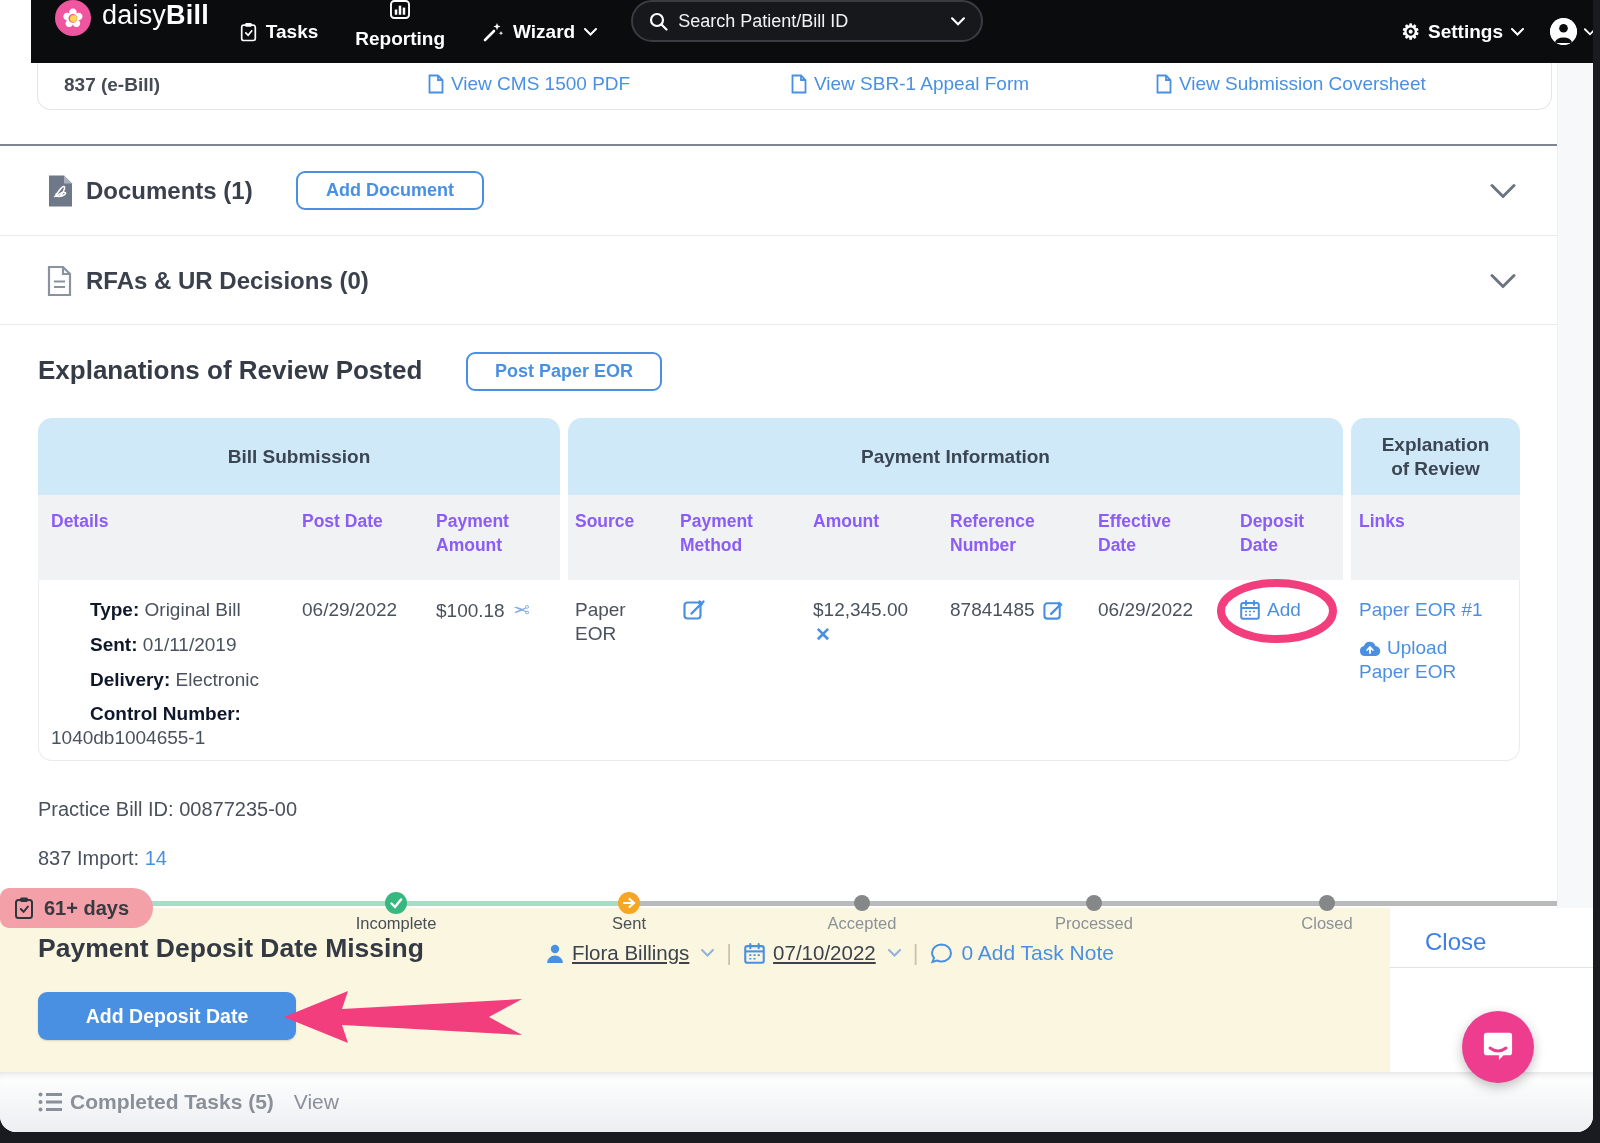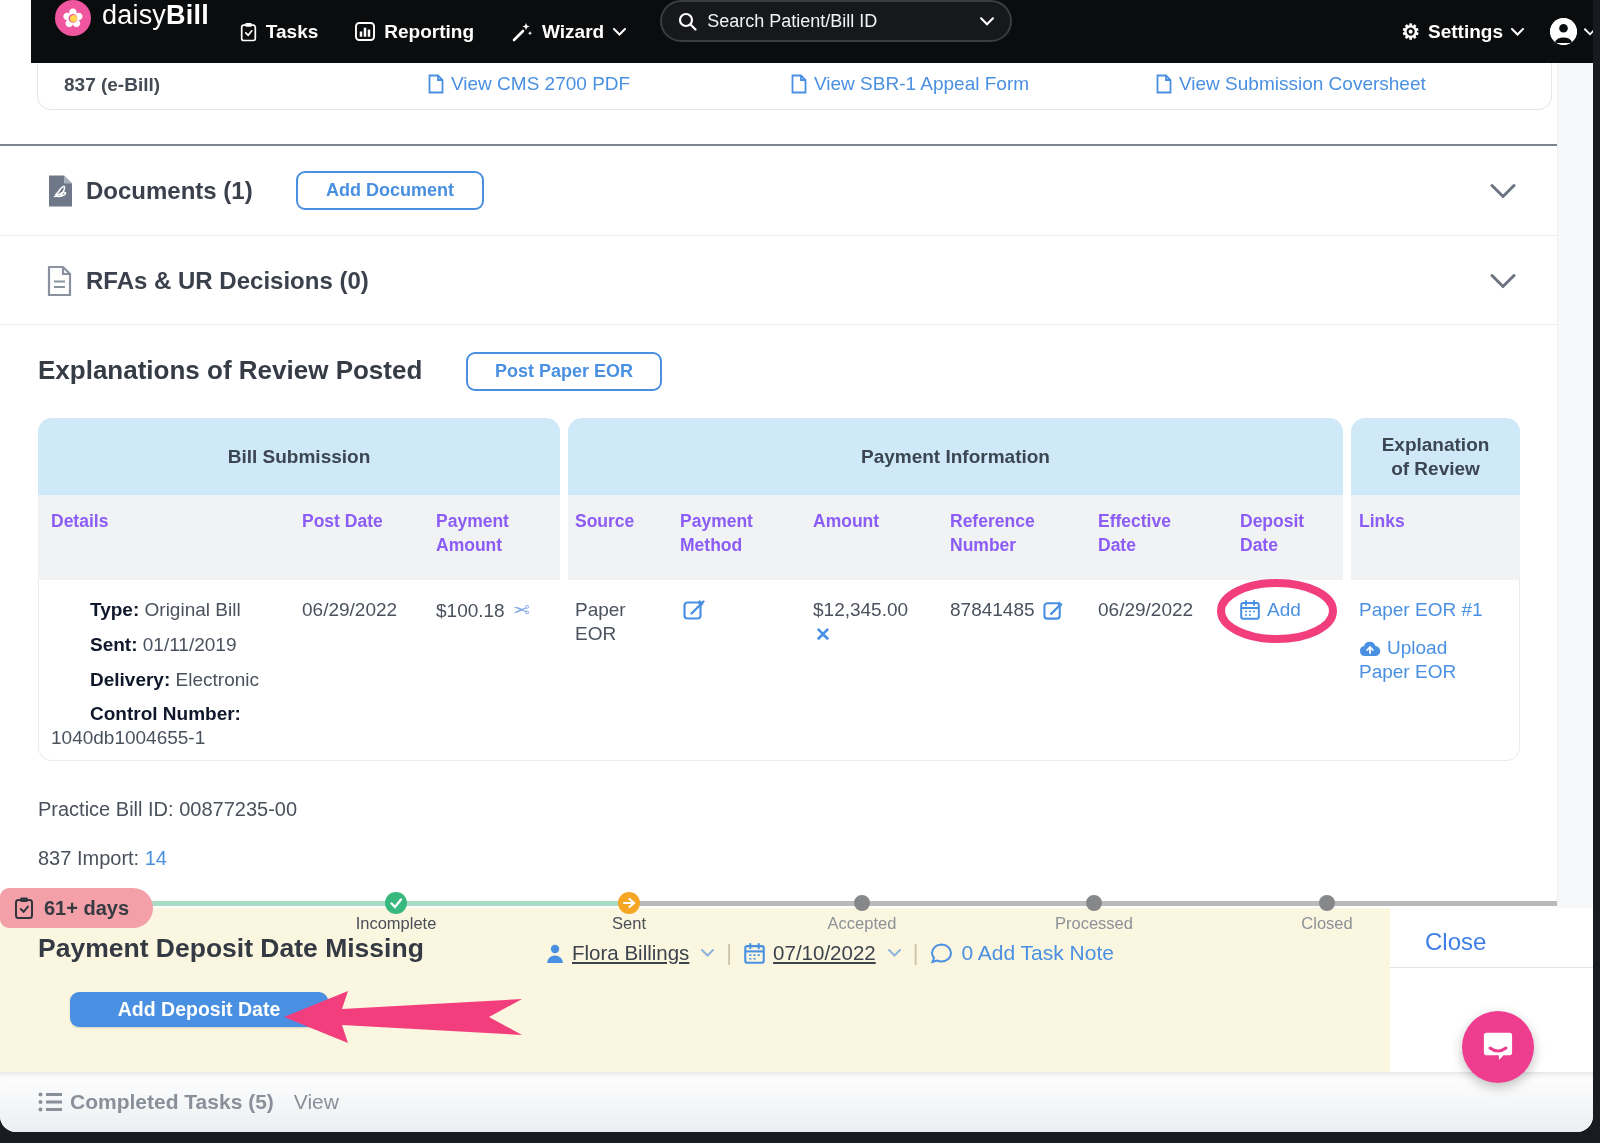--- a/index.html
+++ b/index.html
@@ -11,21 +11,21 @@
   
   .nav { position:absolute; left:0; top:0; width:100%; height:63px; background:#0b0c0e;
          display:flex; color:#fff;margin-left:31px; }
   .logo-circle { width:36px; height:36px; border-radius:50%; background:#f0569f; margin-left:24px;
                  display:flex; align-items:center; justify-content:center; position:relative; }
   .logo-circle .petals { color:#fff; font-size:26px; line-height:1; }
   .logo-circle .core { position:absolute; width:7px; height:7px; border-radius:50%; background:#ffd84d; }
   .brand { font-size:27px; margin-left:11px; font-weight:400; letter-spacing:.2px; }
   .brand b { font-weight:700; }
   .nav-item { display:flex; align-items:center; gap:9px; font-size:19px; font-weight:700; cursor:pointer; }
-  .nav-item.tasks { margin-left:31px; } .nav-item.reporting { margin-left:37px; } .nav-item.wizard { margin-left:37px; }
+  .nav-item.tasks { margin-left:31px; } .nav-item.reporting { margin-left:37px;flex-direction:column; } .nav-item.wizard { margin-left:37px; }
   .search-pill { margin-left:34px; width:352px; height:42px; border-radius:21px; background:#17181b;
                  border:2px solid #3a3c41; display:flex; align-items:center; padding:0 16px; cursor:text; }
   .search-pill .ph { font-size:18px; color:#f1f2f3; margin-left:10px; flex:1; }
   .nav-right { margin-left:auto; display:flex; align-items:center; margin-right:28px; gap:26px; }
   .settings { display:flex; align-items:center; gap:8px; font-size:19px; font-weight:700; cursor:pointer; }
   .gear { font-size:21px; line-height:1; }
   .avatar-wrap { display:flex; align-items:center; gap:7px; cursor:pointer; }
   .avatar { width:27px; height:27px; border-radius:50%; background:#fff; display:flex; align-items:flex-end; justify-content:center; overflow:hidden; }
   .chev { display:inline-block; }
 
@@ -104,23 +104,23 @@
   .task-panel { position:absolute; left:0; top:908px; width:1390px; height:164px; background:#fbf6df; }
   .age-badge { position:absolute; left:0; top:888px; height:40px; padding:0 24px 0 14px; background:#f3a0a9;
                border-radius:10px 22px 22px 10px; display:flex; align-items:center; gap:10px;
                font-size:20px; font-weight:700; color:#363b42; z-index:3; }
   .task-title { position:absolute; left:38px; top:933px; font-size:26.5px; font-weight:700; color:#343a43; z-index:2;}
   .task-meta { position:absolute; left:546px; top:940px; display:flex; align-items:center; gap:12px; z-index:2; }
   .assignee, .due-date { display:flex; align-items:center; gap:8px; font-size:20.5px; color:#3c434d;
                           text-decoration:underline; cursor:pointer; }
   .meta-sep { color:#c9c4a9; font-size:22px; }
   .task-note { display:flex; align-items:center; gap:8px; font-size:21px; color:#4a90e2; cursor:pointer; }
-  .add-deposit-btn { position:absolute; left:38px; top:992px; width:258px; height:35px; background:#4a90e2;
+  .add-deposit-btn { position:absolute; left:38px; top:992px; width:258px; height:48px; background:#4a90e2;
                      border:none; border-radius:9px; color:#fff; font-size:19.5px; font-weight:700;
-                     font-family:inherit; cursor:pointer; box-shadow:0 1px 2px rgba(0,0,0,.15); z-index:2;margin-left:32px;}
+                     font-family:inherit; cursor:pointer; box-shadow:0 1px 2px rgba(0,0,0,.15); z-index:2;}
   .arrow-annot { position:absolute; left:282px; top:986px; z-index:4; pointer-events:none; }
 
   .close-panel { position:absolute; left:1390px; top:908px; width:203px; height:164px; background:#fff; }
   .close-link { position:absolute; left:35px; top:20px; font-size:24px; color:#3e7ee6; cursor:pointer; }
   .close-divider { position:absolute; left:0; top:59px; width:203px; height:1px; background:#e3e3e6; }
 
   
   .completed-bar { position:absolute; left:0; top:1072px; width:1593px; height:60px;
                    background:linear-gradient(#ffffff, #eceef1);
                    box-shadow:inset 0 7px 9px -7px rgba(0,0,0,.18);
@@ -233,21 +233,21 @@
 
   <div class="ebill-card">
     <div class="ebill-label">837 (e-Bill)</div>
     <div class="ebill-link el1">
       <span>
           <svg width="16" height="20" viewBox="0 0 16 20">
             <path d="M1.5 1.5 h8.5 l4.5 4.5 v12.5 h-13 z" fill="none" stroke="#4a90e2" stroke-width="1.8"></path>
             <path d="M10 1.5 v4.5 h4.5" fill="none" stroke="#4a90e2" stroke-width="1.8"></path>
           </svg>
         </span>
-      <span>View CMS 2700 PDF</span>
+      <span>View CMS 1500 PDF</span>
     </div>
     <div class="ebill-link el2">
       <span>
           <svg width="16" height="20" viewBox="0 0 16 20">
             <path d="M1.5 1.5 h8.5 l4.5 4.5 v12.5 h-13 z" fill="none" stroke="#4a90e2" stroke-width="1.8"></path>
             <path d="M10 1.5 v4.5 h4.5" fill="none" stroke="#4a90e2" stroke-width="1.8"></path>
           </svg>
         </span>
       <span>View SBR-1 Appeal Form</span>
     </div>

